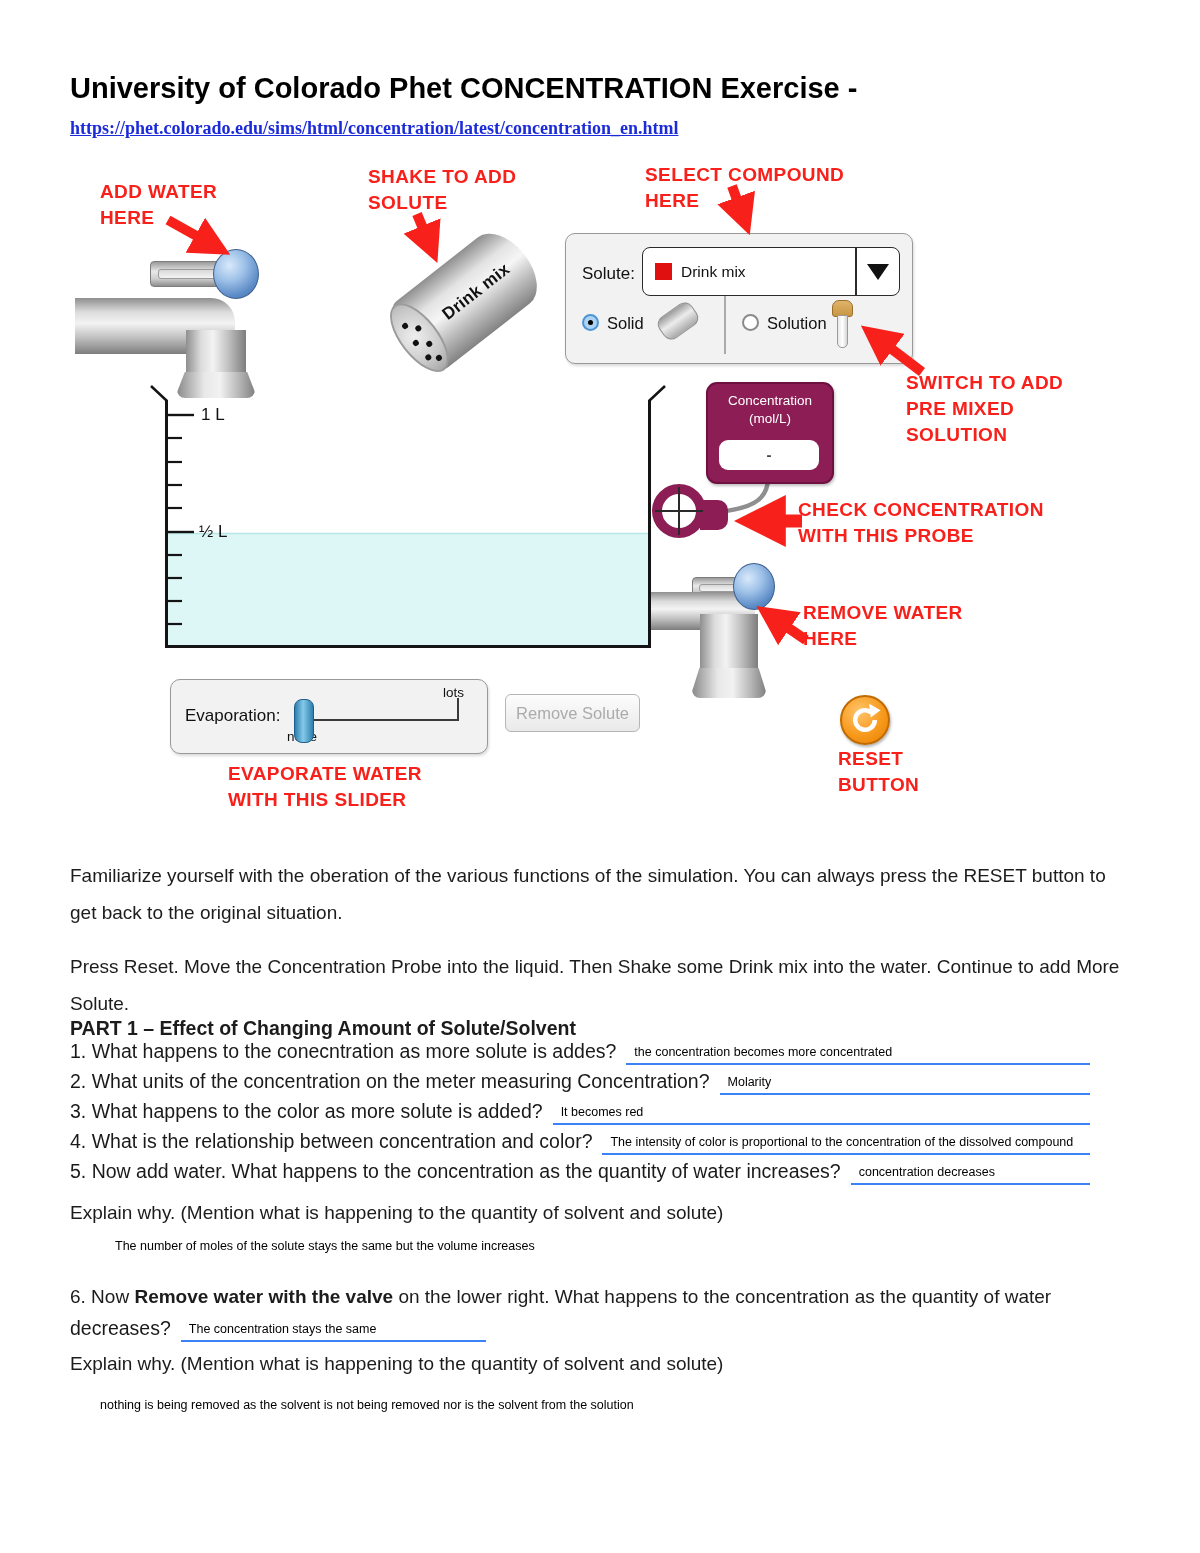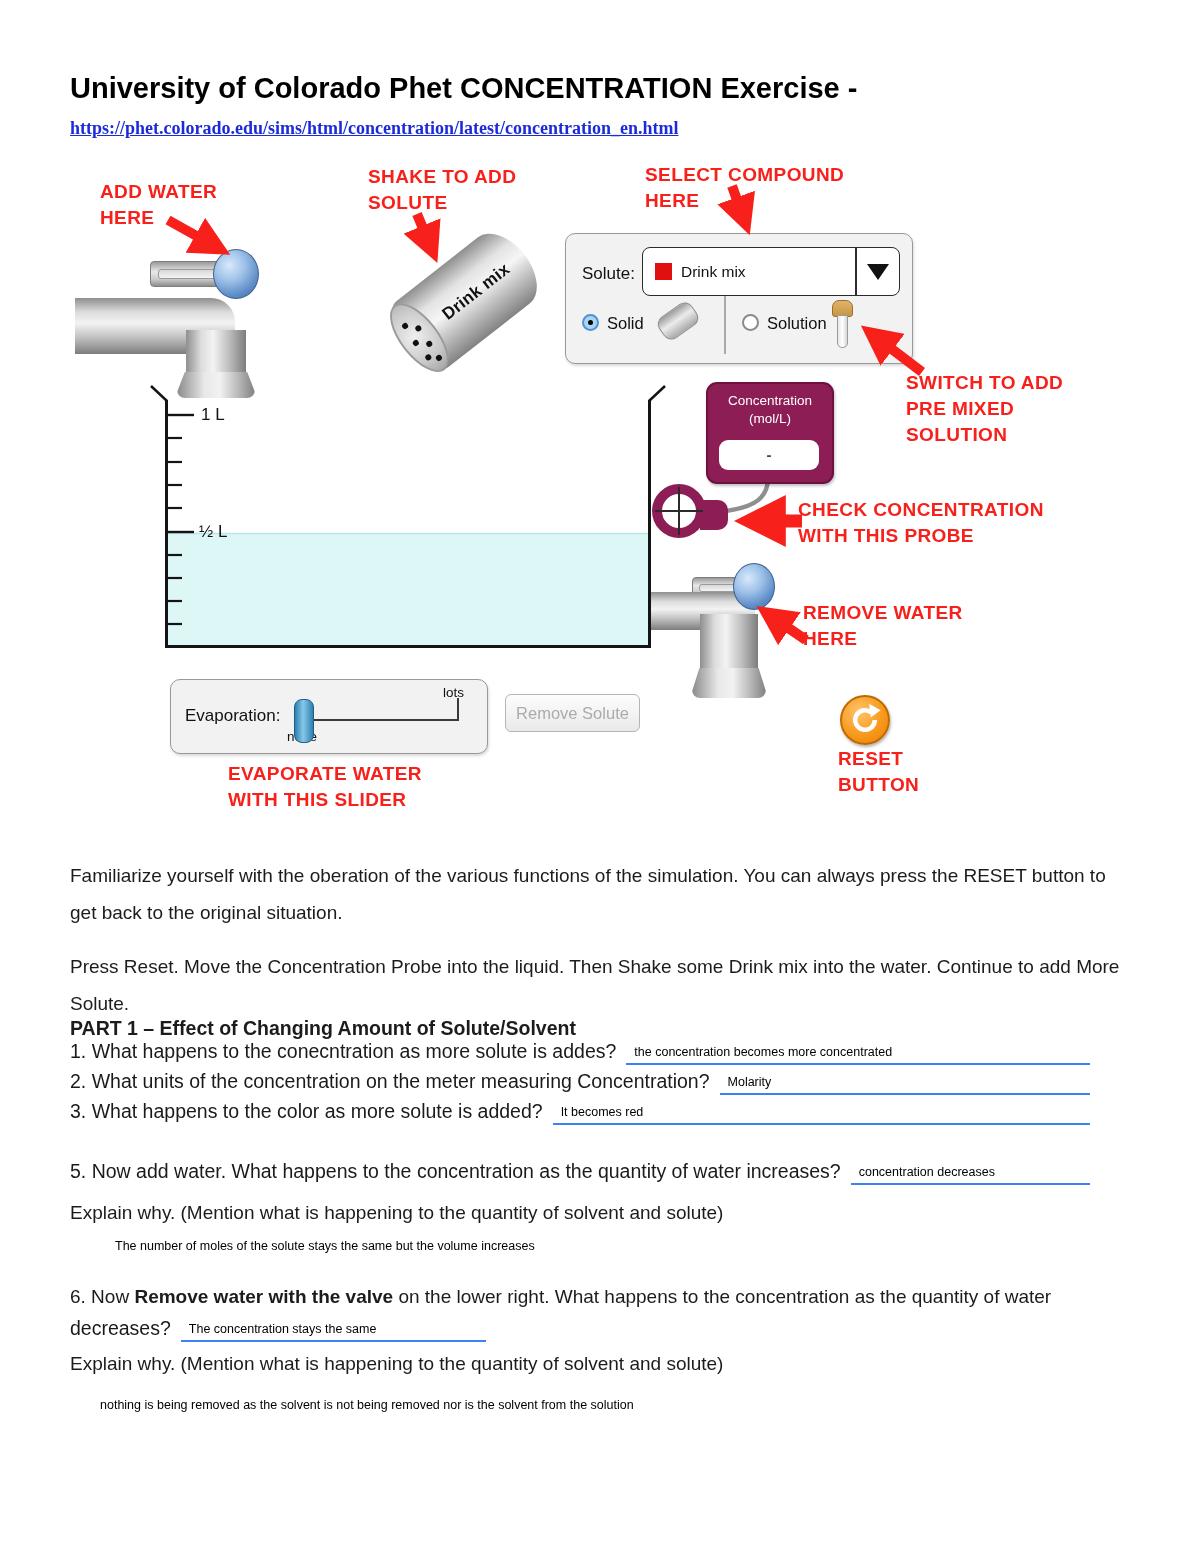--- a/index.html
+++ b/index.html
@@ -236,20 +236,24 @@
     <span class="answer">the concentration becomes more concentrated</span>
   </div>
   <div class="abs qrow" style="top:1065px;">
     <span class="qtext">2. What units of the concentration on the meter measuring Concentration?</span>
     <span class="answer">Molarity</span>
   </div>
   <div class="abs qrow" style="top:1095px;">
     <span class="qtext">3. What happens to the color as more solute is added?</span>
     <span class="answer">It becomes red</span>
   </div>
+  <div class="abs qrow" style="top:1125px;">
+    <span class="qtext">4. What is the relationship between concentration and color?</span>
+    <span class="answer">The intensity of color is proportional to the concentration of the dissolved compound</span>
+  </div>
   <div class="abs qrow" style="top:1155px;">
     <span class="qtext">5. Now add water. What happens to the concentration as the quantity of water increases?</span>
     <span class="answer">concentration decreases</span>
   </div>
 
   <div class="abs para" style="top:1194px;left:70px;width:1000px;">Explain why. (Mention what is happening to the quantity of solvent and solute)</div>
   <div class="abs small-note" style="left:115px;top:1239px;">The number of moles of the solute stays the same but the volume increases</div>
 
   <div class="abs para" style="top:1281px;left:70px;width:1045px;line-height:32px;">
     <span>6. Now </span><span class="b">Remove water with the valve</span><span> on the lower right. What happens to the concentration as the quantity of water</span>

